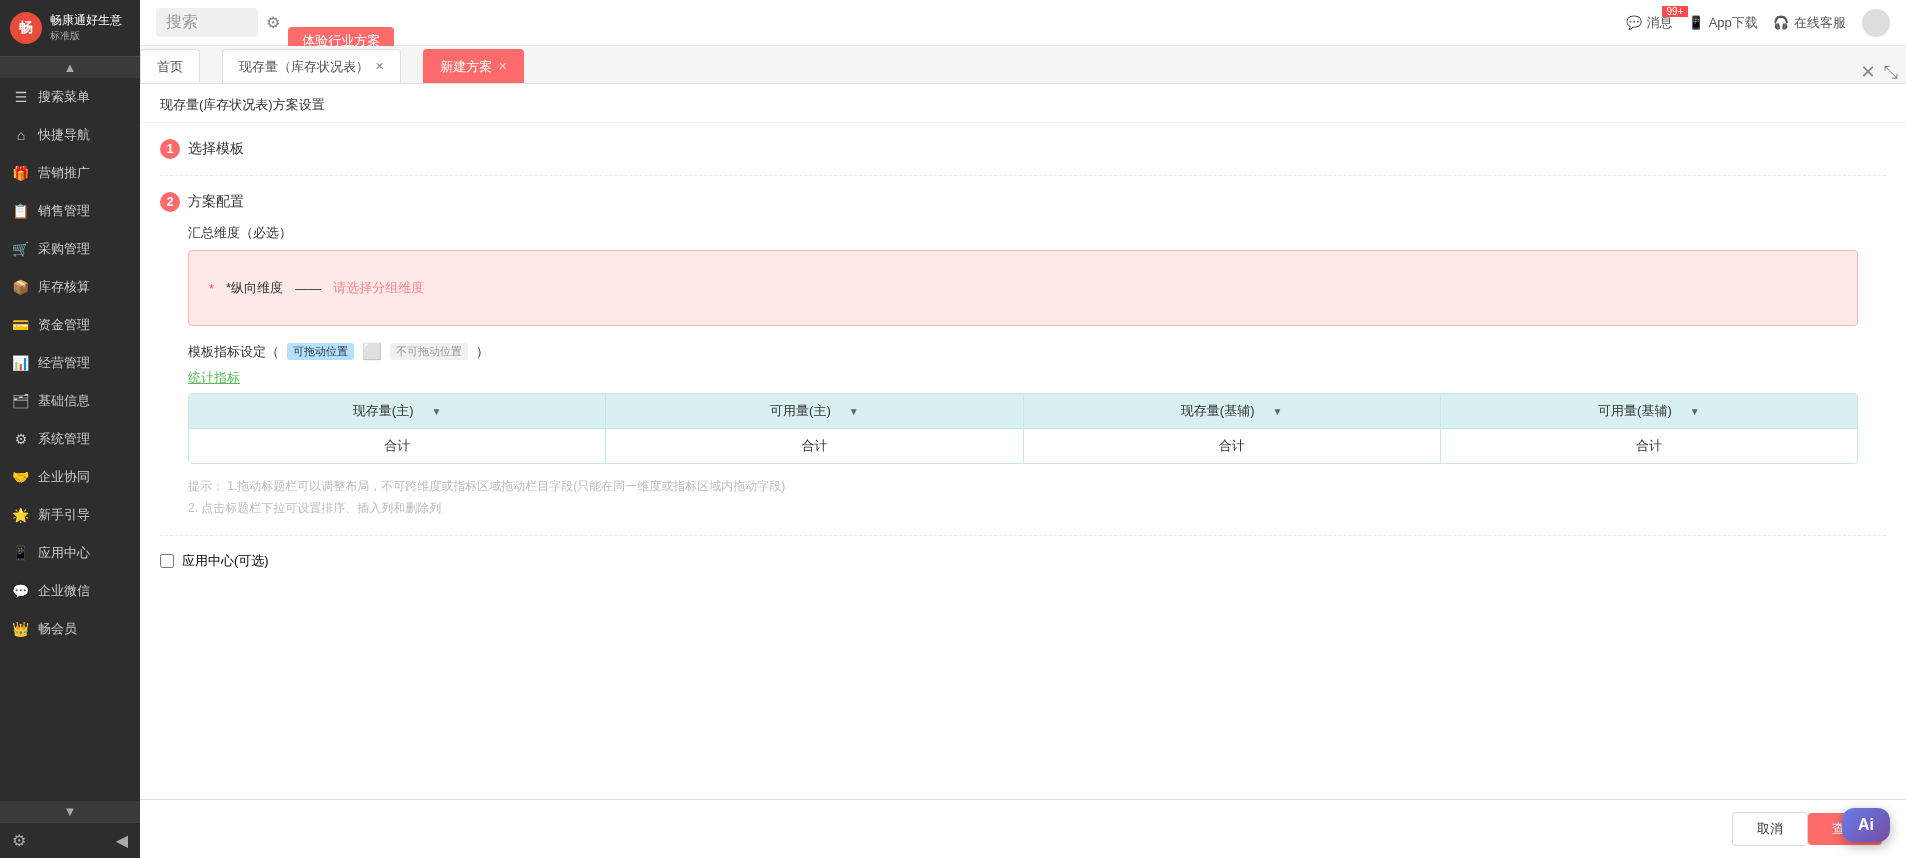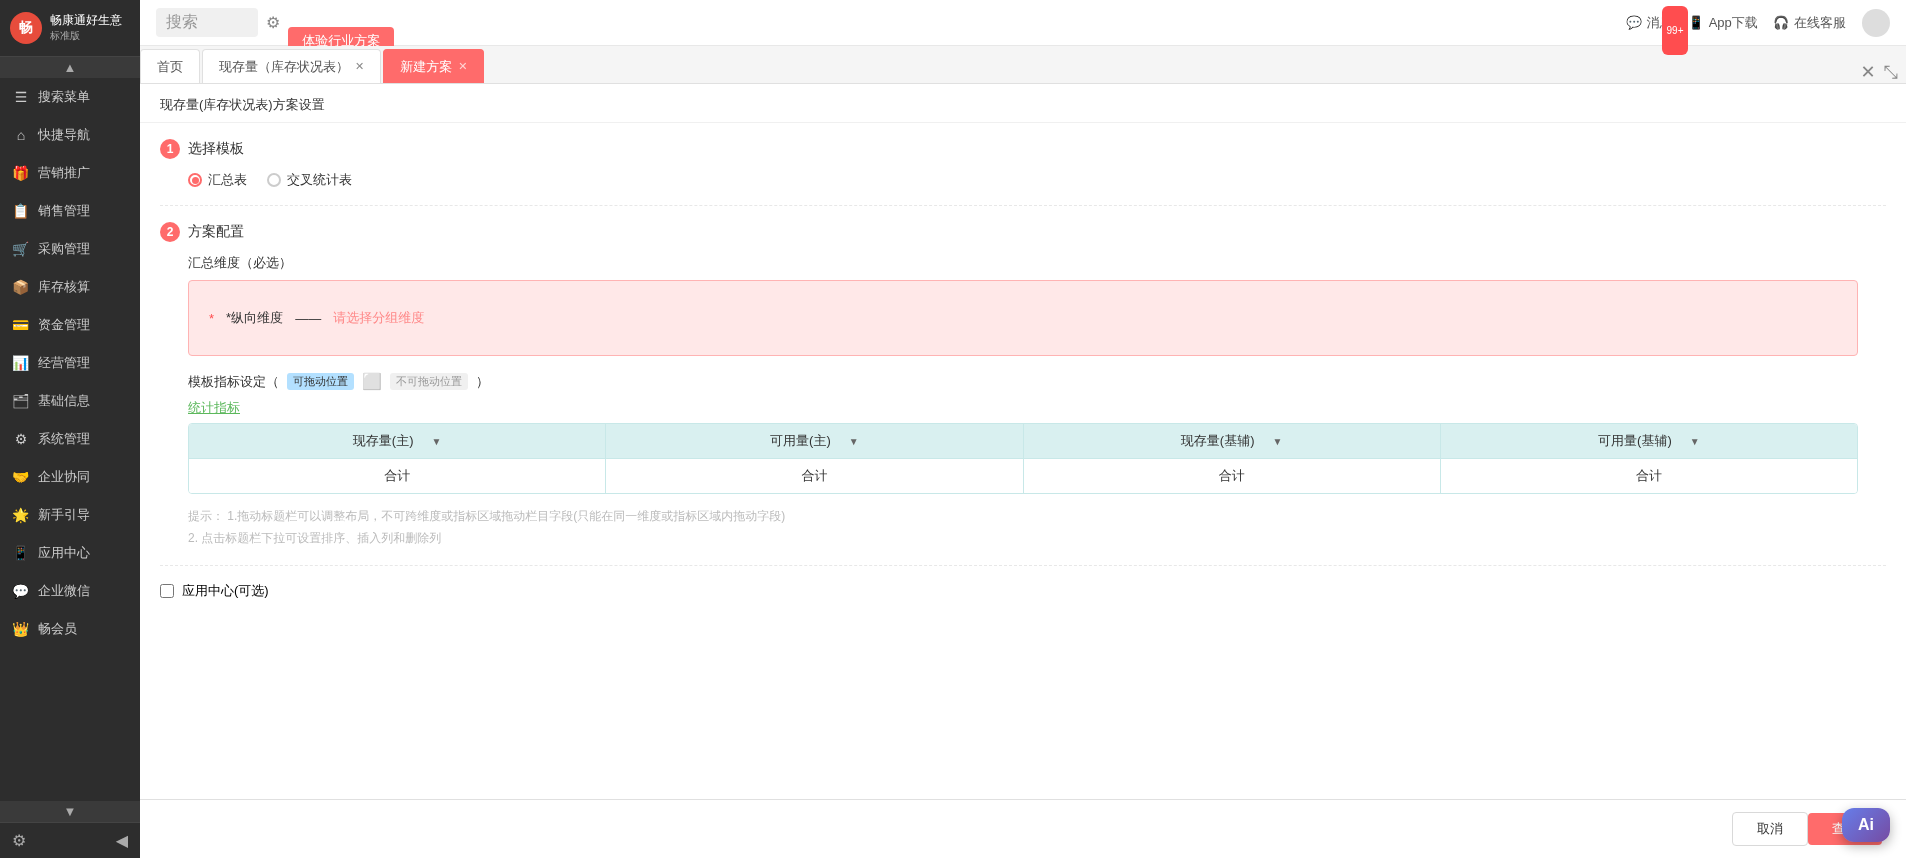--- a/index.html
+++ b/index.html
@@ -65,30 +65,30 @@
       font-size: 16px; color: #999; width: 102px;
     }
     .topbar-gear { font-size: 16px; color: #888; cursor: pointer; }
     .topbar-industry-btn {
       background: #ff6b6b; color: #fff; border: none; border-radius: 4px;
       padding: 5px 14px; font-size: 13px; cursor: pointer; margin-top: 36px;
     }
     .topbar-right { display: flex; align-items: center; gap: 16px; }
     .topbar-msg { display: flex; align-items: center; gap: 4px; color: #555; font-size: 13px; cursor: pointer; position: relative; }
     .badge {
-      background: #ff4d4f; color: #fff; border-radius: 6px;
-      font-size: 10px; padding: 19px 5px; position: absolute; top: -8px; right: -16px;
+      background: #ff4d4f; color: #fff; border-radius: 0;
+      font-size: 10px; padding: 0 5px; position: absolute; top: -8px; right: -16px;
     }
     .topbar-app, .topbar-service { display: flex; align-items: center; gap: 4px; color: #555; font-size: 13px; cursor: pointer; }
     .topbar-avatar { width: 28px; height: 28px; border-radius: 50%; background: #ddd; cursor: pointer; }
 
     
     .tabs-bar {
       height: 38px; background: #f5f5f5; display: flex; align-items: flex-end;
-      padding: 0 0 0 0; border-bottom: 1px solid #e0e0e0;
+      padding: 0 0 0 0; border-bottom: 1px solid #e0e0e0; gap: 20px;
     }
     .tab {
       height: 34px; padding: 0 16px; display: flex; align-items: center;
       gap: 6px; font-size: 13px; cursor: pointer; background: #fff;
       border: 1px solid #e0e0e0; border-bottom: none; margin-right: 2px;
       color: #555; border-radius: 4px 4px 0 0;
     }
     .tab.active {
       background: #ff6b6b; color: #fff; border-color: #ff6b6b;
     }
@@ -334,30 +334,20 @@
 
   <div class="content-area">
     <div class="page-wrapper">
 
       <div class="page-title">现存量(库存状况表)方案设置</div>
 
       <div class="section-block">
         <div class="section-header">
           <div class="section-num">1</div>
           <div class="section-title">选择模板</div>
-        </div>
-        <div class="template-options">
-          <label class="radio-item">
-            <div class="radio-circle checked"></div>
-            <span>汇总表</span>
-          </label>
-          <label class="radio-item">
-            <div class="radio-circle unchecked"></div>
-            <span>交叉统计表</span>
-          </label>
         </div>
       </div>
 
       <hr class="section-divider">
 
       <div class="section-block">
         <div class="section-header">
           <div class="section-num">2</div>
           <div class="section-title">方案配置</div>
         </div>

